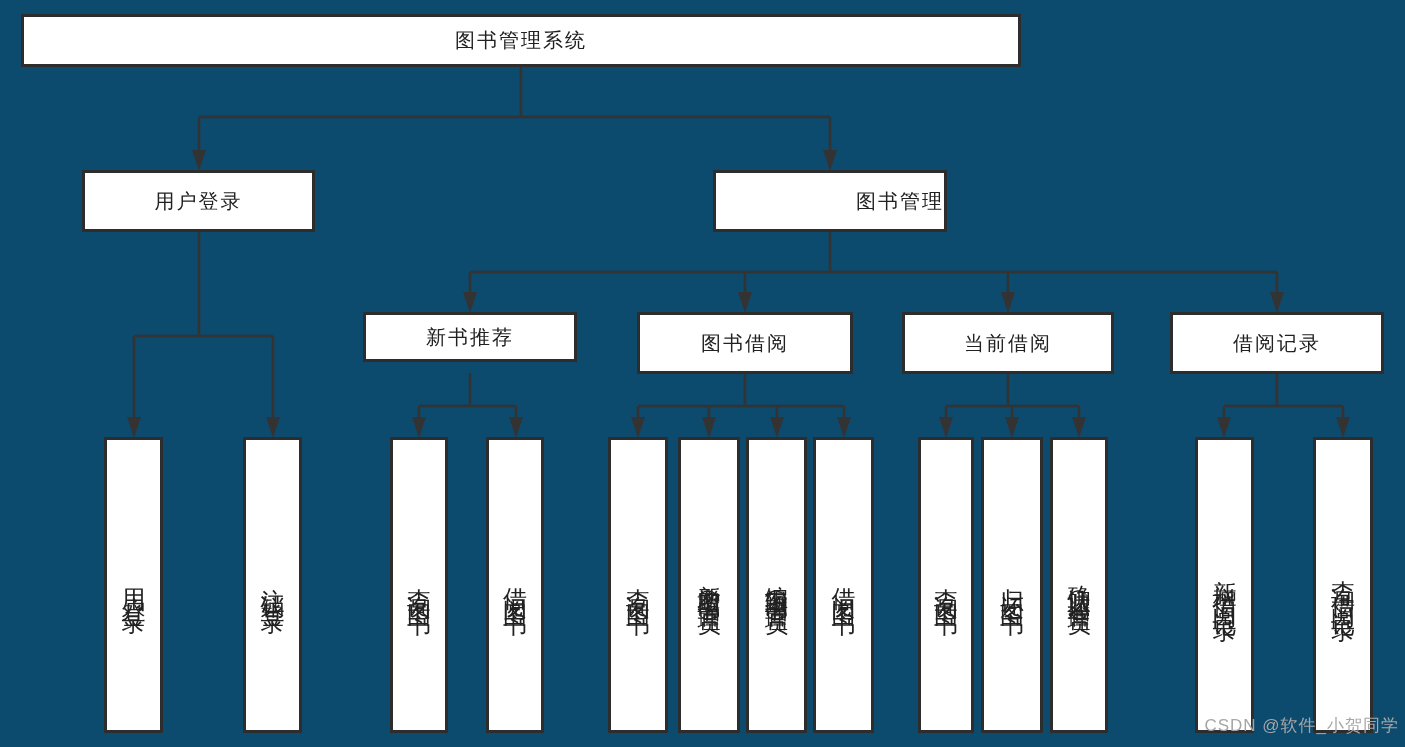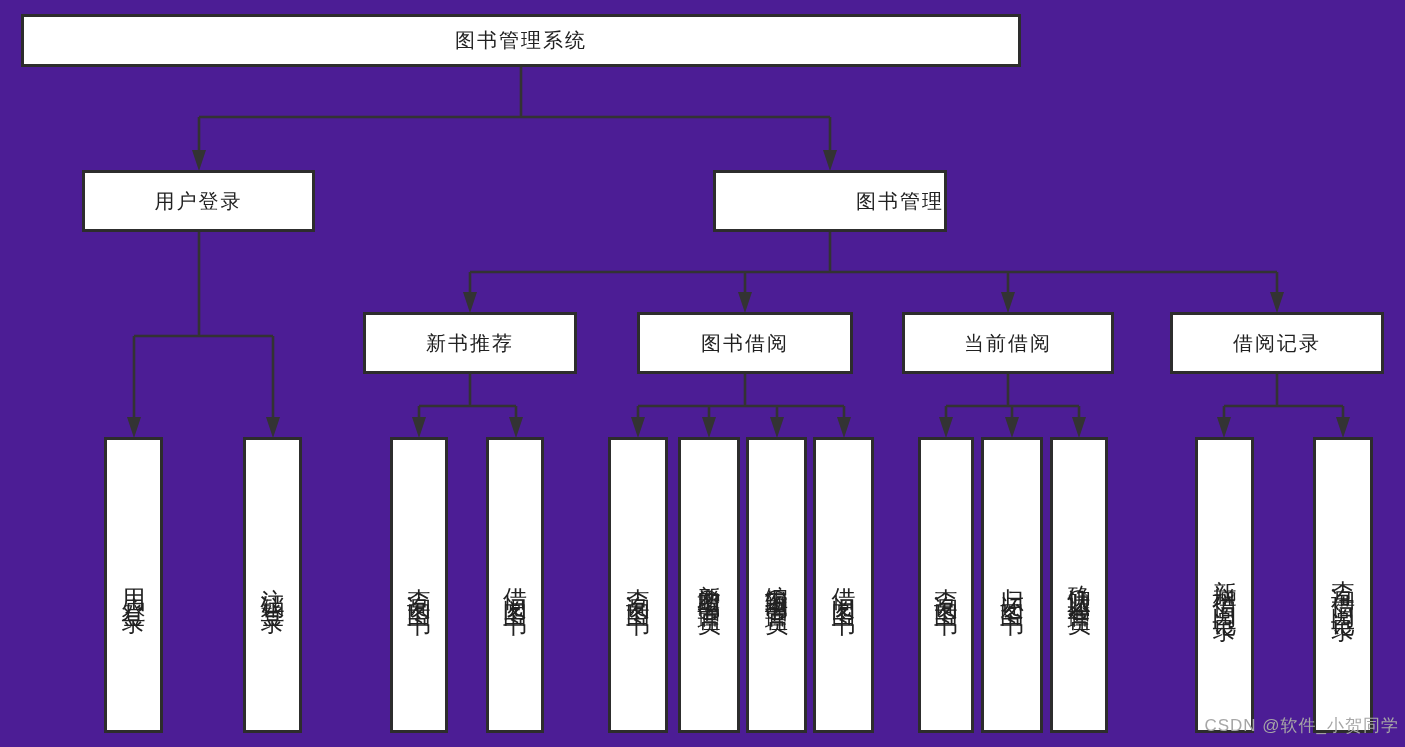--- a/index.html
+++ b/index.html
@@ -5,21 +5,21 @@
   html, body {
     margin: 0; padding: 0;
     width: 1405px; height: 747px;
     background: #ffffff;
     font-family: "Liberation Sans", "DejaVu Sans", sans-serif;
     overflow: hidden;
   }
   .canvas {
     position: relative;
     width: 1405px; height: 747px;
-    background: #4c1d95;
+    background: #0c4a6e;
   }
   svg.wires {
     position: absolute; left: 0; top: 0;
     width: 1405px; height: 747px;
     z-index: 1;
   }
   .box {
     position: absolute;
     background: #ffffff;
     border: 3px solid #2d2d2d;
@@ -53,21 +53,21 @@
     font-size: 17px;
     color: #a6a6a6;
     letter-spacing: 1px;
     z-index: 5;
     white-space: nowrap;
   }
   
   .n-root           { left: 21px;  top: 14px;  width: 1000px; height: 53px; }
   .n-user-login     { left: 82px;  top: 170px; width: 233px;  height: 62px; }
   .n-book-mgmt      { left: 713px; top: 170px; width: 234px;  height: 62px; justify-content: flex-end; }
-  .n-new-book       { left: 363px; top: 312px; width: 214px;  height: 62px; justify-content: center; }
+  .n-new-book       { left: 363px; top: 312px; width: 214px;  height: 50px; justify-content: center; }
   .n-book-borrow    { left: 637px; top: 312px; width: 216px;  height: 62px; }
   .n-current-borrow { left: 902px; top: 312px; width: 212px;  height: 62px; }
   .n-borrow-record  { left: 1170px;top: 312px; width: 214px;  height: 62px; }
   .leaf { top: 437px; height: 296px; }
   .n-a1 { left: 104px;  width: 59px; }
   .n-a2 { left: 243px;  width: 59px; }
   .n-b1 { left: 390px;  width: 58px; }
   .n-b2 { left: 486px;  width: 58px; }
   .n-c1 { left: 608px;  width: 60px; }
   .n-c2 { left: 678px;  width: 62px; }

